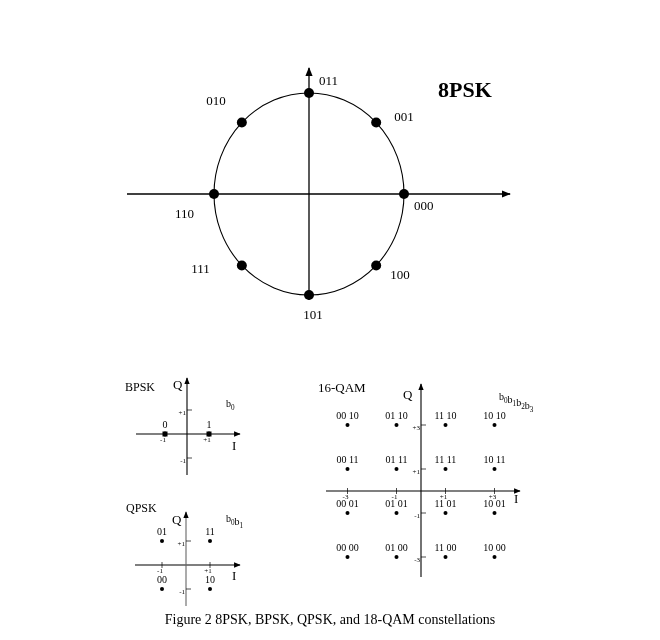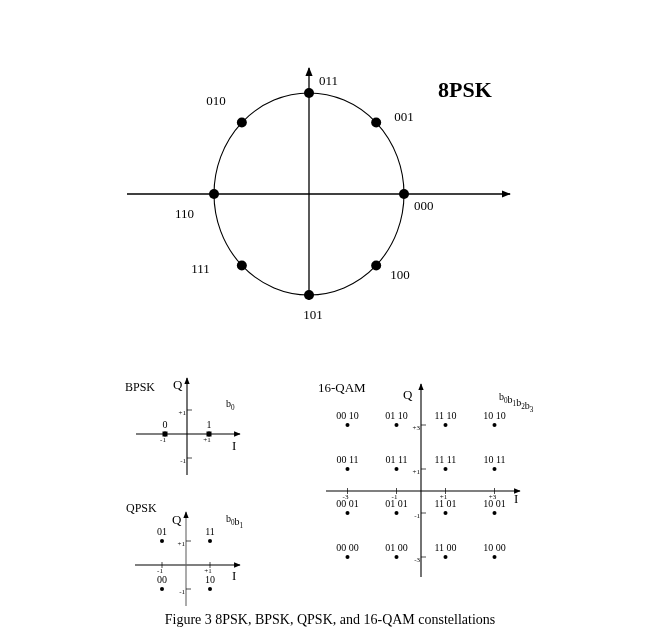--- a/index.html
+++ b/index.html
@@ -145,13 +145,13 @@
       <text x="347.5" y="551" font-size="10" text-anchor="middle">00 00</text>
       <circle cx="396.5" cy="557" r="2" fill="#000"></circle>
       <text x="396.5" y="551" font-size="10" text-anchor="middle">01 00</text>
       <circle cx="445.5" cy="557" r="2" fill="#000"></circle>
       <text x="445.5" y="551" font-size="10" text-anchor="middle">11 00</text>
       <circle cx="494.5" cy="557" r="2" fill="#000"></circle>
       <text x="494.5" y="551" font-size="10" text-anchor="middle">10 00</text>
     </g>
 </svg>
 
-<div class="caption">Figure 3 8PSK,  BPSK, QPSK, and 16-QAM constellations</div>
+<div class="caption">Figure 2 8PSK,  BPSK, QPSK, and 18-QAM constellations</div>
 
 </body></html>

